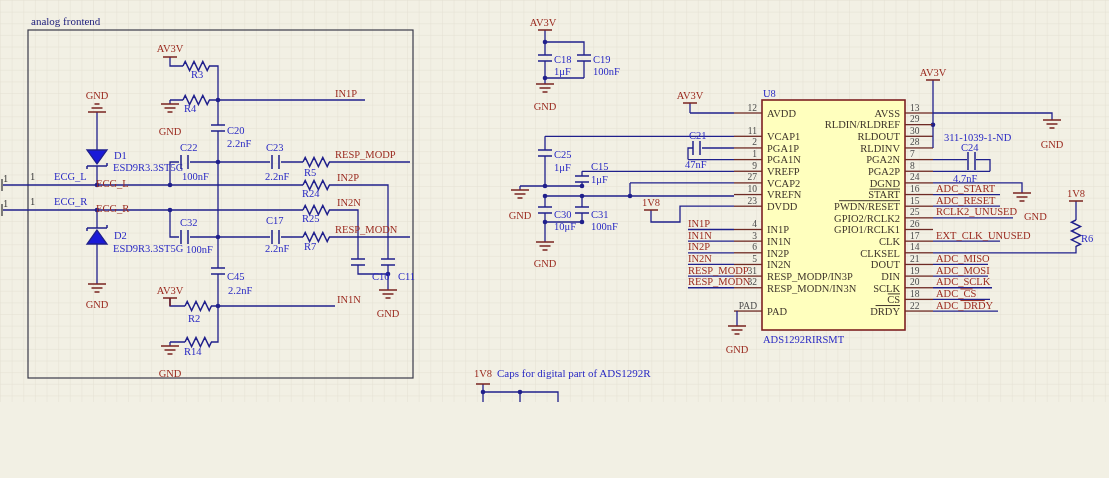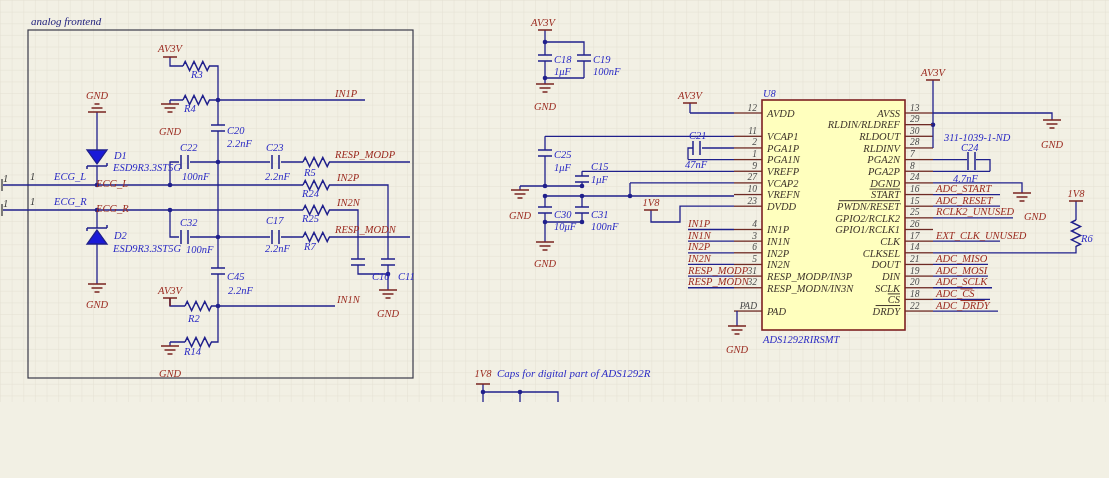--- a/index.html
+++ b/index.html
@@ -1,17 +1,17 @@
 <!DOCTYPE html>
 <html><head>
 <meta charset="utf-8">
 <style>
   html,body{margin:0;padding:0;background:#f2f0e4;}
   .stage{position:relative;width:1109px;height:402px;overflow:hidden;
-         font-family:"Liberation Serif",serif;font-style:italic;}
+         font-family:"Liberation Serif",serif;}
   svg text{font-family:"Liberation Serif",serif;font-size:10.5px;}
   .wire{stroke:#20208c;stroke-width:1.3;fill:none;}
   .stub{stroke:#6e2a24;stroke-width:1.3;fill:none;}
   .sym{stroke:#20208c;stroke-width:1.5;fill:none;}
   .gnds{stroke:#7a2520;stroke-width:1.6;fill:none;}
   .pwrs{stroke:#7a2520;stroke-width:1.5;fill:none;}
   .dot{fill:#20208c;stroke:none;}
   .des{fill:#2b2bc4;}
   .net{fill:#9b2b20;}
   .pwrlbl{fill:#9b2b20;}

